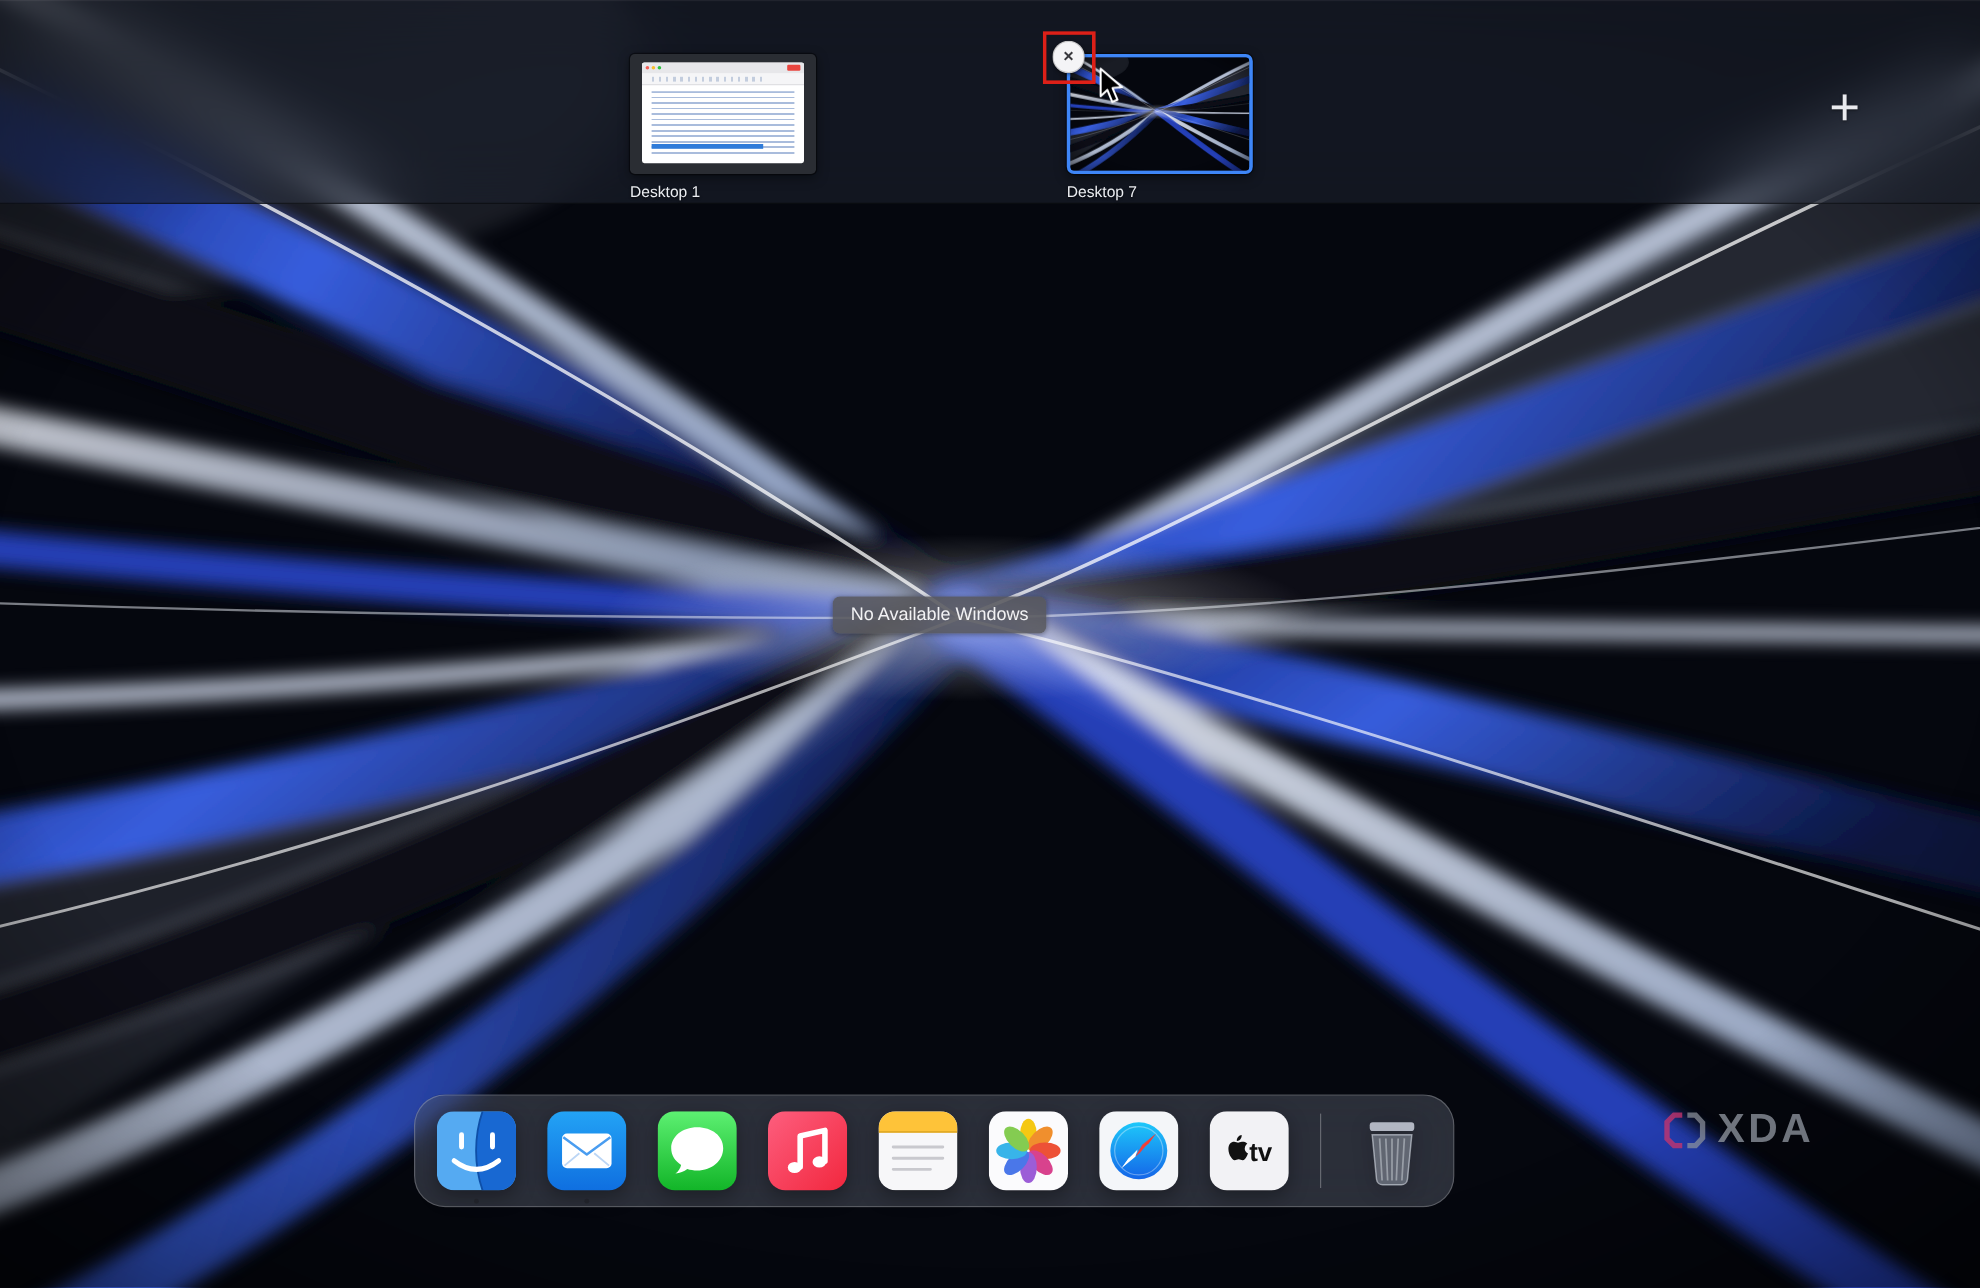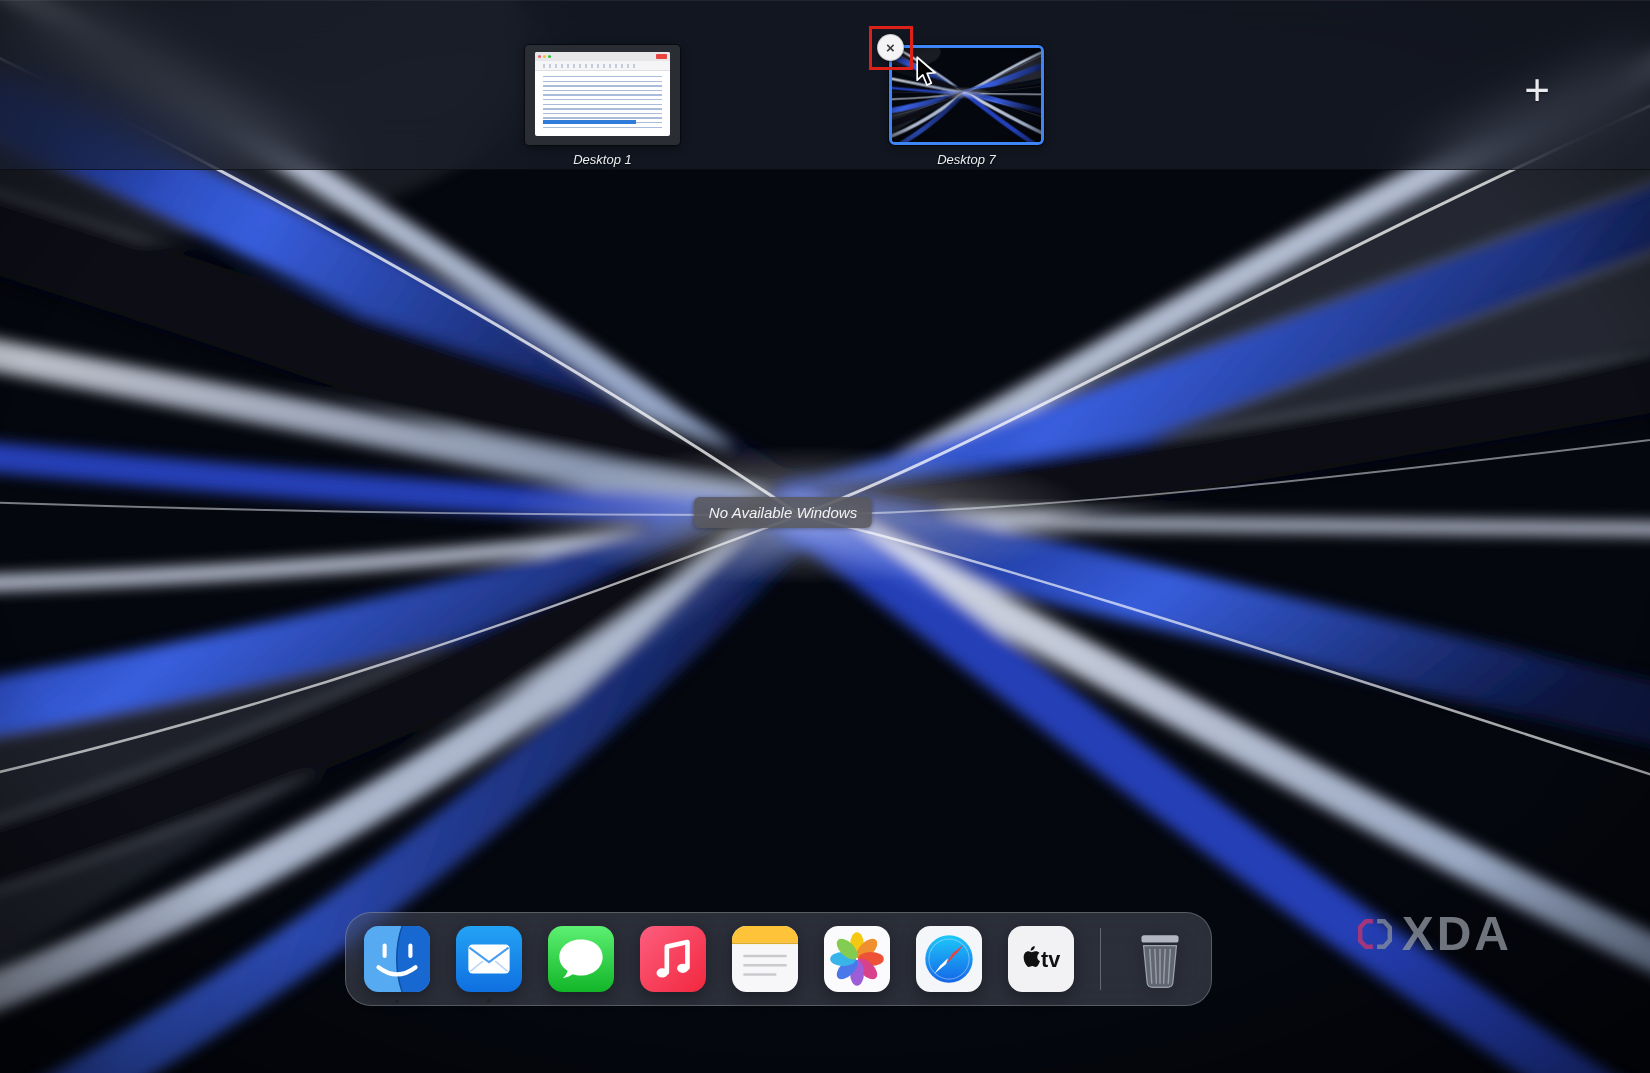--- a/index.html
+++ b/index.html
@@ -19,24 +19,23 @@
   .spaces-bar {
     position: absolute; left: 0; top: 0; width: 1650px; height: 170px;
     background: rgba(28, 33, 44, 0.62);
     backdrop-filter: blur(26px) saturate(140%) brightness(0.95);
     border-bottom: 1px solid rgba(0,0,0,0.45);
     box-shadow: 0 1px 0 rgba(255,255,255,0.06) inset;
     z-index: 10;
   }
   .space { position: absolute; top: 45px; width: 155px; }
   .space-label {
-    margin-top: 7px; text-align: center;
+    margin-top: 7px; 
     font-size: 13px; color: #eceef2;
     text-shadow: 0 1px 2px rgba(0,0,0,0.7);
-    font-style: italic;
   }
   .thumb {
     position: relative; width: 155px; height: 100px;
     border-radius: 4px; overflow: hidden; cursor: pointer;
     box-shadow: 0 0 0 1px rgba(0,0,0,0.45), 0 3px 10px rgba(0,0,0,0.4);
   }
   .space-1 { left: 525px; }
   .space-2 { left: 707px; }
   .space-3 { left: 889px; }
 
@@ -92,21 +91,21 @@
     position: absolute; right: 100px; top: 68px;
     font-size: 44px; font-weight: 200; color: #e9eaee; line-height: 1;
     cursor: pointer; text-shadow: 0 1px 2px rgba(0,0,0,0.5);
   }
 
   
   .empty-pill {
     position: absolute; left: 783px; top: 497px; transform: translateX(-50%);
     background: rgba(88, 88, 92, 0.88); color: #f2f2f4;
     font-size: 15px; padding: 7px 15px; border-radius: 6px;
-    box-shadow: 0 1px 4px rgba(0,0,0,0.35); z-index: 5; white-space: nowrap; font-style: italic;
+    box-shadow: 0 1px 4px rgba(0,0,0,0.35); z-index: 5; white-space: nowrap;
   }
 
   
   .dock {
     position: absolute; left: 345px; top: 912px; height: 94px;
     display: flex; align-items: center; gap: 26px; padding: 0 18px;
     background: rgba(98, 103, 114, 0.42);
     border: 1px solid rgba(255,255,255,0.22);
     border-radius: 26px;
     backdrop-filter: blur(22px) saturate(150%);
@@ -119,21 +118,21 @@
     width: 4px; height: 4px; border-radius: 50%; background: rgba(32, 34, 40, 0.85);
   }
   .dock-separator { width: 1px; height: 62px; background: rgba(255,255,255,0.28); }
 
   
   .watermark {
     position: absolute; right: 138px; bottom: 112px; z-index: 8;
     display: flex; align-items: center; gap: 9px; opacity: 0.9;
   }
   .watermark-text {
-    font-size: 48px; font-weight: 800; letter-spacing: 3px;
+    font-size: 34px; font-weight: 800; letter-spacing: 3px;
     color: rgba(150, 156, 166, 0.82);
   }
 
   
   .cursor { position: absolute; left: 915px; top: 56px; z-index: 30; pointer-events: none; }
 </style>
 </head>
 <body>
 
 <svg width="0" height="0" style="position:absolute" aria-hidden="true">

